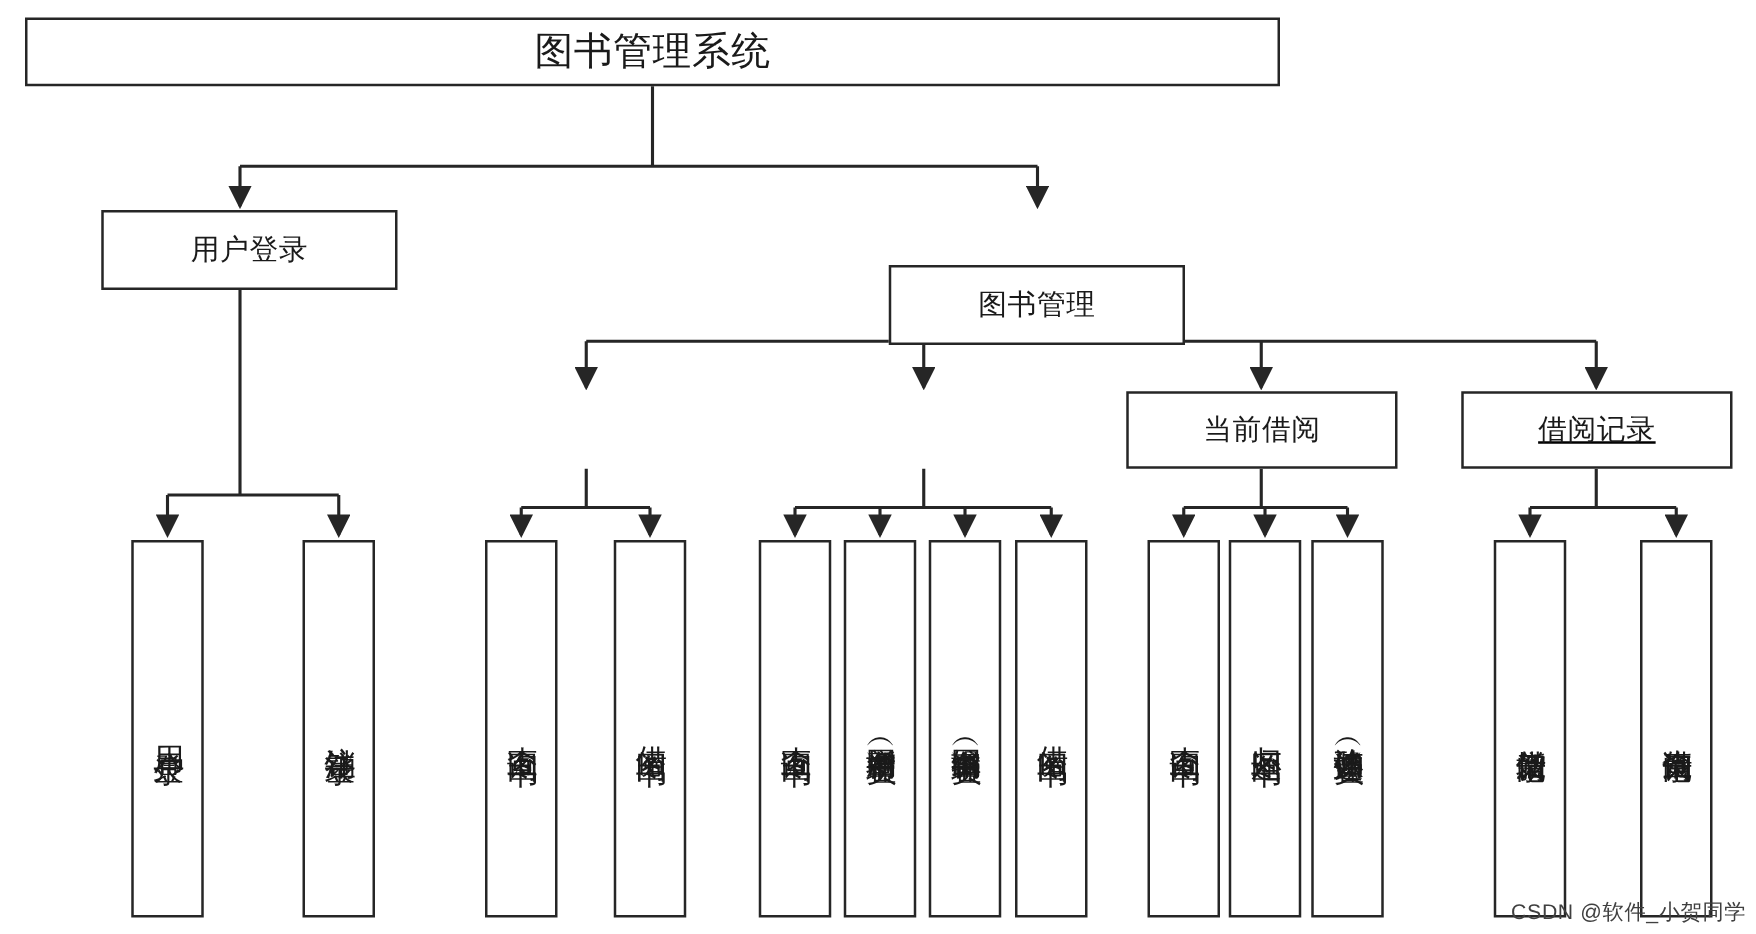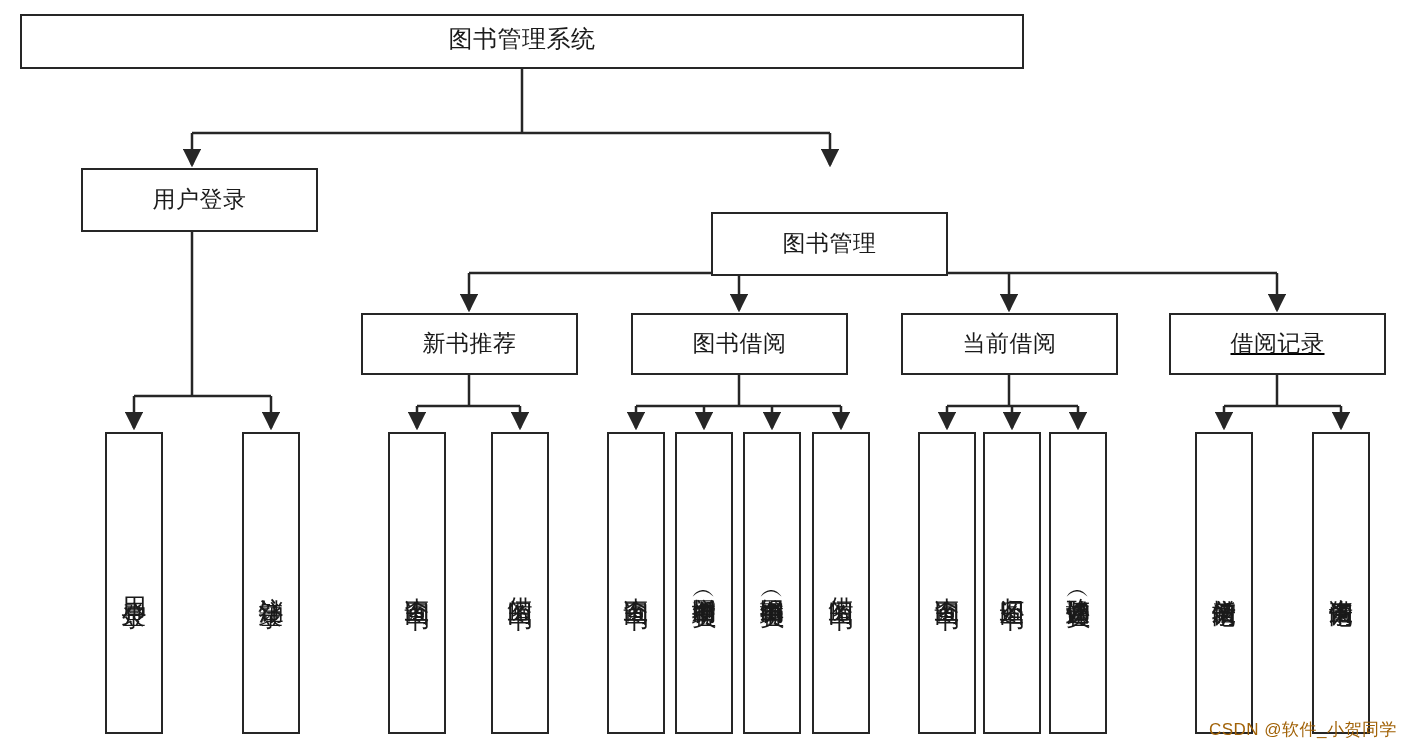--- a/index.html
+++ b/index.html
@@ -41,22 +41,21 @@
     line-height: 1.18;
     white-space: nowrap;
     user-select: none;
   }
   
   .node.horiz .label {
     font-size: 23px;
     letter-spacing: 0.5px;
   }
   .node.root .label {
-    font-size: 24px;
-    font-family: Liberation Mono, monospace;
+    font-size: 31px;
   }
   
   .node.vert {
     align-items: center;
     justify-content: center;
   }
   .node.vert .label {
     writing-mode: vertical-rl;
     text-orientation: upright;
     font-size: 25px;
@@ -67,21 +66,21 @@
   }
   .node.vert.tall .label {
     font-size: 24px;
     letter-spacing: 1px;
   }
   #watermark {
     position: absolute;
     right: 8px;
     bottom: 6px;
     font-size: 17px;
-    color: #a16207;
+    color: #404040;
     letter-spacing: 0.5px;
     white-space: nowrap;
     z-index: 9;
     user-select: none;
   }
 </style>
 </head>
 <body>
 
 <div id="diagram-root">
@@ -141,27 +140,21 @@
   </div>
 
   <div class="node horiz" style="left:81px; top:168px; width:237px; height:64px;">
     <span class="label">用户登录</span>
   </div>
 
   <div class="node horiz" style="left:711px; top:168px; width:237px; height:64px;margin-top:44px;">
     <span class="label">图书管理</span>
   </div>
 
-  <div class="node horiz" style="left:361px; top:313px; width:217px; height:62px;">
-    <span class="label">新书推荐</span>
-  </div>
-
-  <div class="node horiz" style="left:631px; top:313px; width:217px; height:62px;">
-    <span class="label">图书借阅</span>
-  </div>
+
 
   <div class="node horiz" style="left:901px; top:313px; width:217px; height:62px;font-family:Liberation Serif, serif;">
     <span class="label">当前借阅</span>
   </div>
 
   <div class="node horiz" style="left:1169px; top:313px; width:217px; height:62px;text-decoration:underline;">
     <span class="label">借阅记录</span>
   </div>
 
   <div class="node vert" style="left:105px; top:432px; width:58px; height:302px;">

